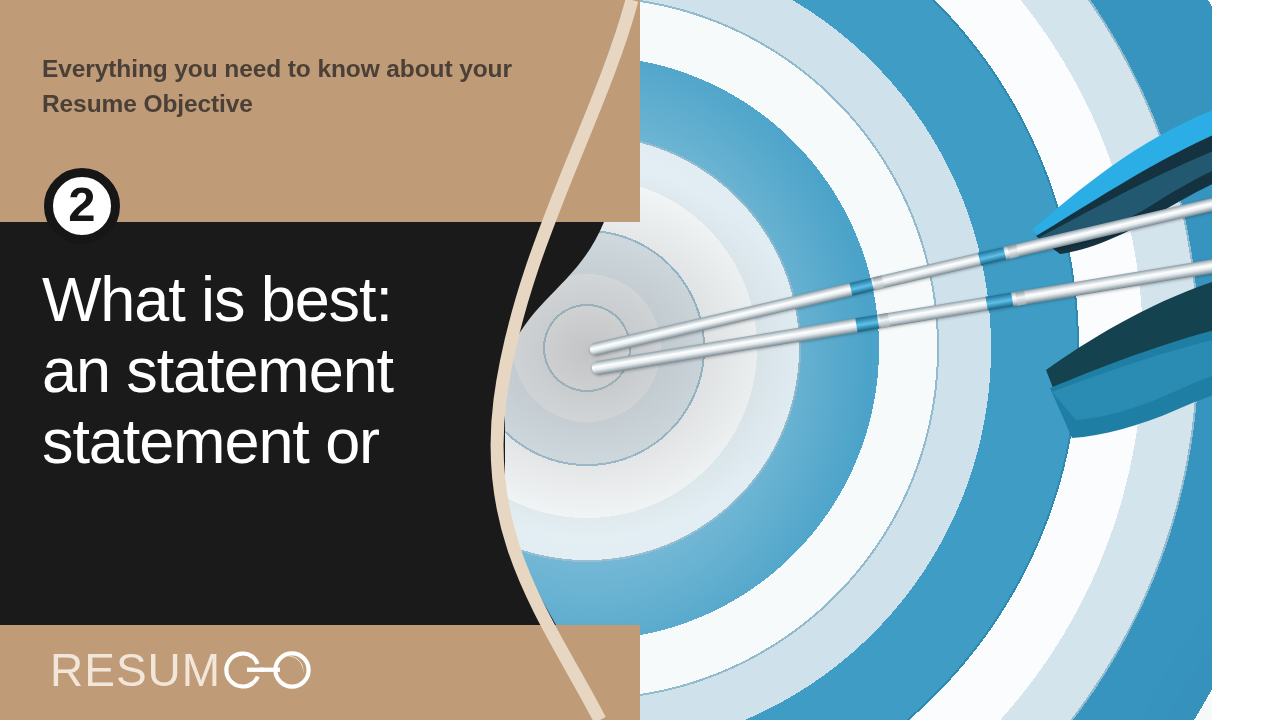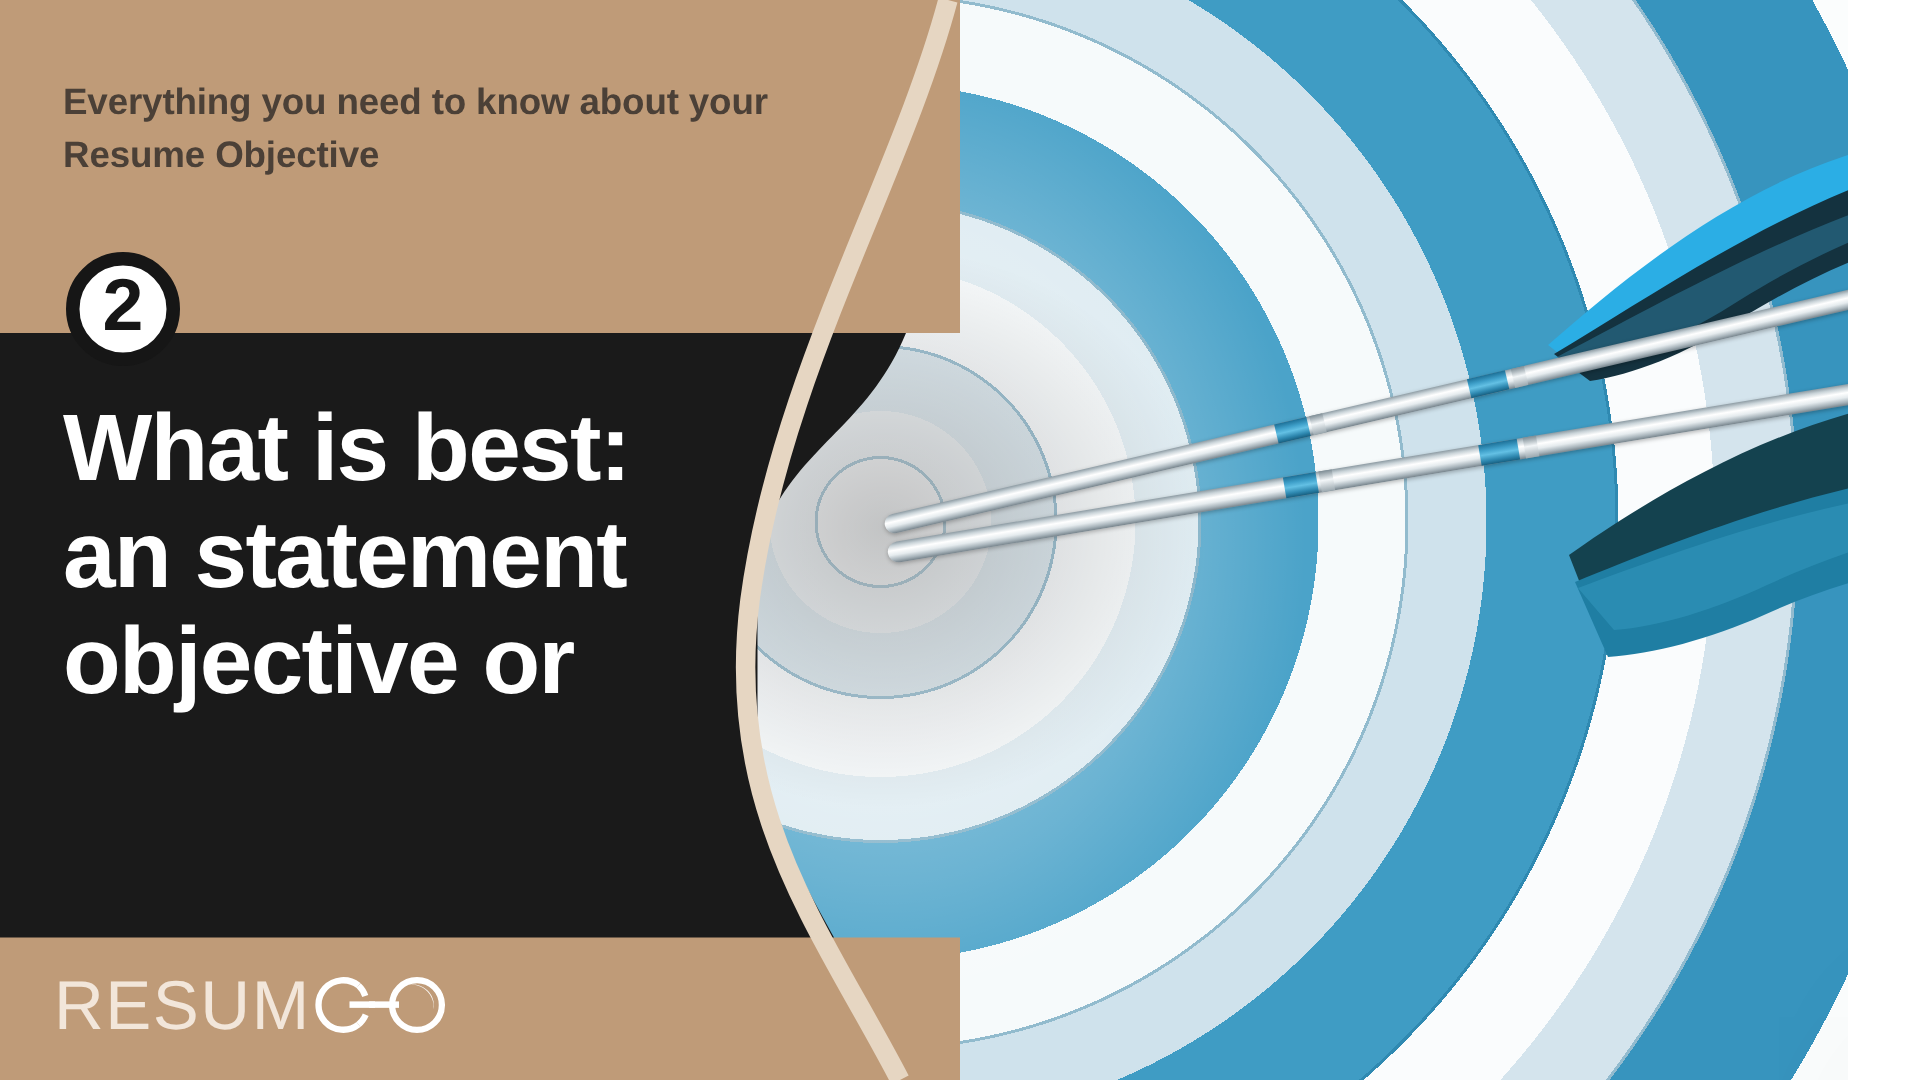--- a/index.html
+++ b/index.html
@@ -10,21 +10,20 @@
   body {
     font-family: "Liberation Sans", sans-serif;
   }
 
   #stage {
     position: relative;
     width: 1212px;
     height: 720px;
     overflow: hidden;
     background: #BF9B78;
-    padding-left: 20px;
   }
 
   
   .art-layer {
     position: absolute;
     inset: 0;
     overflow: hidden;
   }
 
   .art-bg {
@@ -252,21 +251,21 @@
   }
   .badge span { transform: translateY(-2px); }
 
   .headline {
     position: absolute;
     left: 42px;
     top: 264px;
     width: 450px;
     color: #ffffff;
     font-size: 63px;
-    font-weight: 700;
+    font-weight: 400;
     line-height: 71px;
     letter-spacing: -1.1px;
     z-index: 5;
   }
   .headline .ln { display: block; white-space: nowrap; }
 
   
   .logo {
     position: absolute;
     left: 36px;
@@ -274,20 +273,21 @@
     display: flex;
     align-items: center;
     z-index: 6;
   }
   .logo-word {
     font-size: 46px;
     font-weight: 300;
     letter-spacing: 1px;
     color: #F2E6DA;
     line-height: 1;
+    margin-left: 14px;
   }
   .logo-mark { margin-left: 2px; }
   .logo-mark svg { display: block; }
 </style>
 </head>
 <body>
 
 <div id="stage">
 
   <div class="art-layer">
@@ -348,21 +348,21 @@
 
   <div class="subtitle">Everything you need to know about your Resume Objective</div>
 
   <div class="badge">
     <span>2</span>
   </div>
 
   <div class="headline">
     <span class="ln">What is best:</span>
     <span class="ln">an statement</span>
-    <span class="ln">objective or</span>
+    <span class="ln">statement or</span>
   </div>
 
   <div class="logo">
     <div class="logo-word">RESUM</div>
     <div class="logo-mark">
       <svg width="96" height="50" viewBox="0 0 96 50">
 
         <path d="M30,12 A16.5,16.5 0 1 0 30,38" fill="none" stroke="#FFFFFF" stroke-width="4.2" stroke-linecap="butt"></path>
         <path d="M30,12 A16.5,16.5 0 0 1 34.5,19" fill="none" stroke="#FFFFFF" stroke-width="4.2" stroke-linecap="butt"></path>
         <path d="M30,38 A16.5,16.5 0 0 0 34.8,31.5" fill="none" stroke="#FFFFFF" stroke-width="4.2" stroke-linecap="butt"></path>

